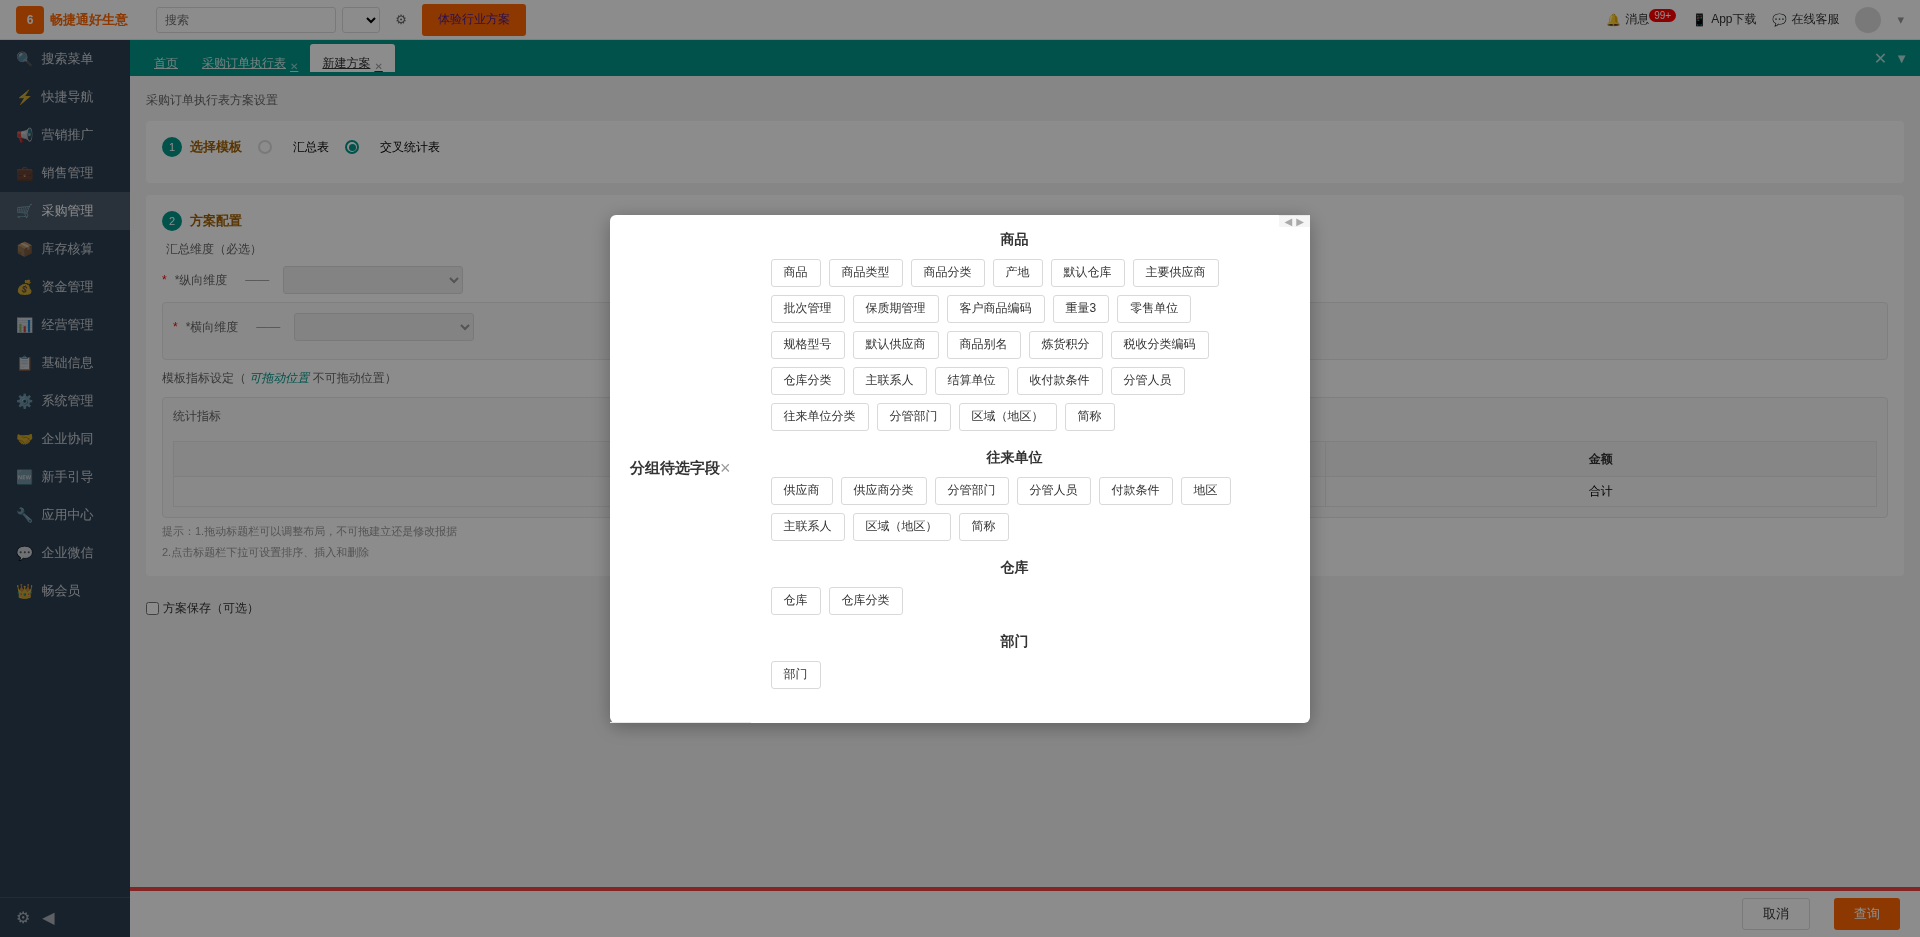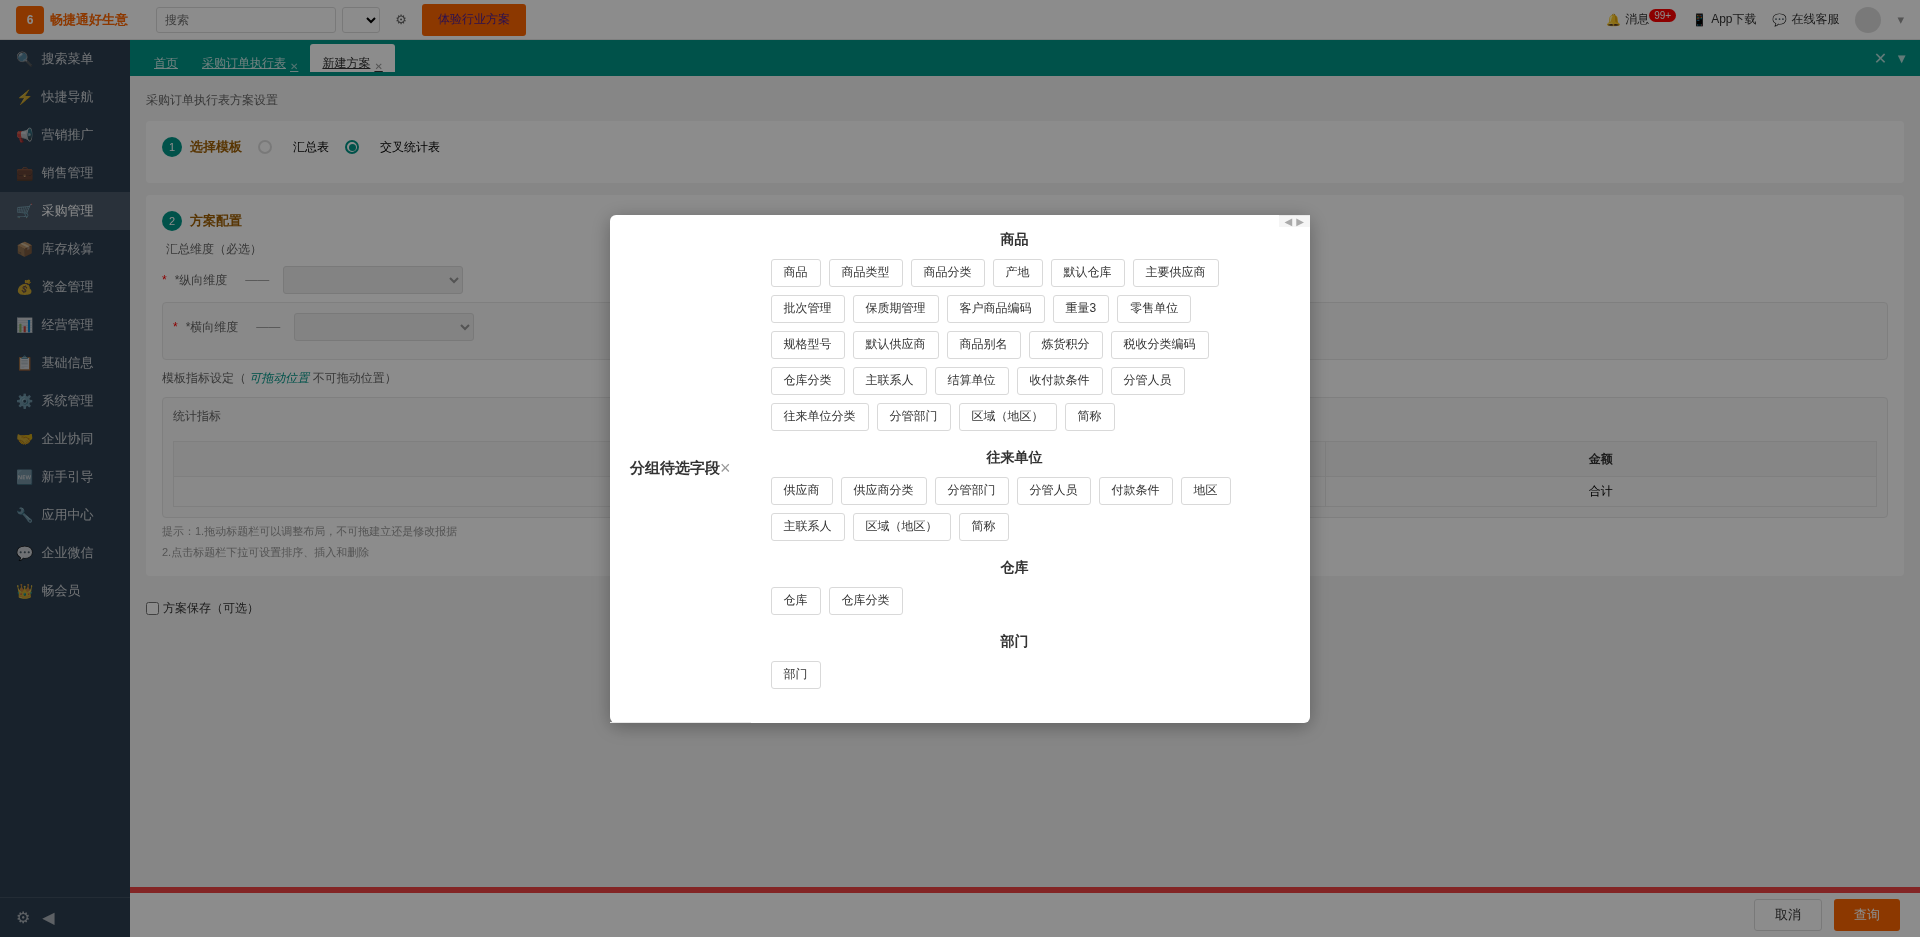--- a/index.html
+++ b/index.html
@@ -245,22 +245,22 @@
 
     .bottom-bar {
       position: fixed;
       bottom: 0; left: 130px; right: 0;
       height: 50px;
       background: #fff;
       display: flex;
       align-items: center;
       justify-content: flex-end;
       padding: 0 20px;
-      border-top: 6px solid #ef4444;
-      gap: 12px;
+      border-top: 4px solid #ef4444;
+      gap: 24px;
     }
     .btn-cancel {
       height: 32px;
       padding: 0 20px;
       border: 1px solid #ddd;
       background: #fff;
       border-radius: 3px;
       font-size: 13px;
       cursor: pointer;
       color: #333;

